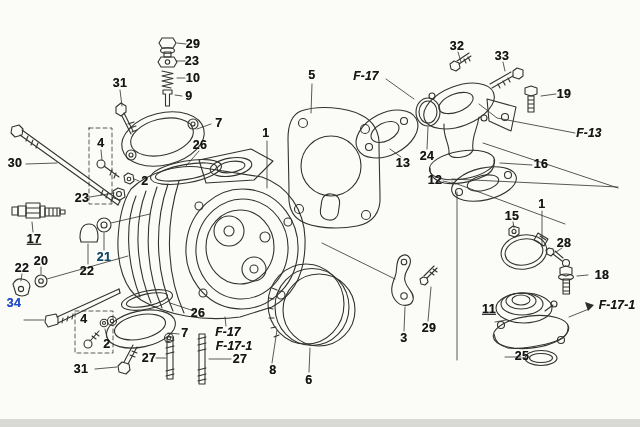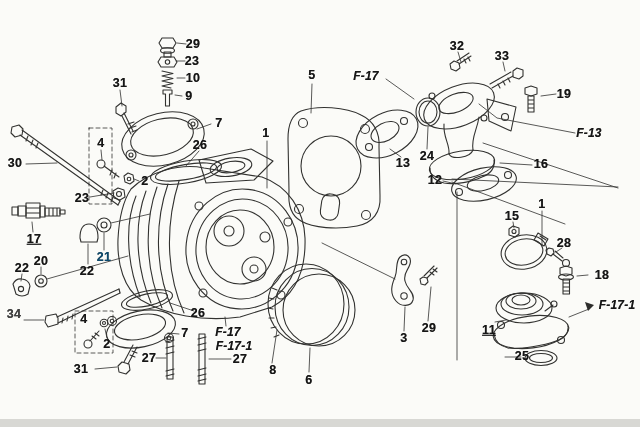--- a/index.html
+++ b/index.html
@@ -344,21 +344,21 @@
       <div class="callout" style="left: 200px; top: 145px; color: rgb(22, 22, 22);">26</div>
       <div class="callout" style="left: 15px; top: 163px; color: rgb(22, 22, 22);">30</div>
       <div class="callout" style="left: 101px; top: 143px; color: rgb(22, 22, 22);">4</div>
       <div class="callout" style="left: 145px; top: 181px; color: rgb(22, 22, 22);">2</div>
       <div class="callout" style="left: 82px; top: 198px; color: rgb(22, 22, 22);">23</div>
       <div class="callout" style="left: 34px; top: 239px; color: rgb(22, 22, 22); text-decoration: underline;">17</div>
       <div class="callout" style="left: 104px; top: 257px; color: #0c4a6e;">21</div>
       <div class="callout" style="left: 87px; top: 271px; color: rgb(22, 22, 22);">22</div>
       <div class="callout" style="left: 41px; top: 261px; color: rgb(22, 22, 22);">20</div>
       <div class="callout" style="left: 22px; top: 268px; color: rgb(22, 22, 22);">22</div>
-      <div class="callout" style="left: 14px; top: 314px; color: #404040;">34</div>
+      <div class="callout" style="left: 14px; top: 303px; color: #1d4ed8;">34</div>
       <div class="callout" style="left: 84px; top: 319px; color: rgb(22, 22, 22);">4</div>
       <div class="callout" style="left: 107px; top: 344px; color: rgb(22, 22, 22);">2</div>
       <div class="callout" style="left: 81px; top: 369px; color: rgb(22, 22, 22);">31</div>
       <div class="callout" style="left: 185px; top: 333px; color: rgb(22, 22, 22);">7</div>
       <div class="callout" style="left: 198px; top: 313px; color: rgb(22, 22, 22);">26</div>
       <div class="callout" style="left: 149px; top: 358px; color: rgb(22, 22, 22);">27</div>
       <div class="callout" style="left: 240px; top: 359px; color: rgb(22, 22, 22);">27</div>
       <div class="callout" style="left: 273px; top: 370px; color: rgb(22, 22, 22);">8</div>
       <div class="callout" style="left: 309px; top: 380px; color: rgb(22, 22, 22);">6</div>
       <div class="callout" style="left: 457px; top: 46px; color: rgb(22, 22, 22);">32</div>
@@ -367,21 +367,21 @@
       <div class="callout" style="left: 403px; top: 163px; color: rgb(22, 22, 22);">13</div>
       <div class="callout" style="left: 427px; top: 156px; color: rgb(22, 22, 22);">24</div>
       <div class="callout" style="left: 541px; top: 164px; color: rgb(22, 22, 22);">16</div>
       <div class="callout" style="left: 435px; top: 180px; color: rgb(22, 22, 22);">12</div>
       <div class="callout" style="left: 542px; top: 204px; color: rgb(22, 22, 22);">1</div>
       <div class="callout" style="left: 512px; top: 216px; color: rgb(22, 22, 22);">15</div>
       <div class="callout" style="left: 564px; top: 243px; color: rgb(22, 22, 22);">28</div>
       <div class="callout" style="left: 602px; top: 275px; color: rgb(22, 22, 22);">18</div>
       <div class="callout" style="left: 404px; top: 338px; color: rgb(22, 22, 22);">3</div>
       <div class="callout" style="left: 429px; top: 328px; color: rgb(22, 22, 22);">29</div>
-      <div class="callout" style="left: 489px; top: 330px; color: rgb(22, 22, 22); text-decoration: underline;">11</div>
+      <div class="callout" style="left: 489px; top: 309px; color: rgb(22, 22, 22); text-decoration: underline;">11</div>
       <div class="callout" style="left: 522px; top: 356px; color: rgb(22, 22, 22);">25</div>
       <div class="callout ref" style="left: 366px; top: 76px; color: rgb(22, 22, 22);">F-17</div>
       <div class="callout ref" style="left: 589px; top: 133px; color: rgb(22, 22, 22);">F-13</div>
       <div class="callout ref" style="left: 228px; top: 332px; color: rgb(22, 22, 22);">F-17</div>
       <div class="callout ref" style="left: 234px; top: 346px; color: rgb(22, 22, 22);">F-17-1</div>
       <div class="callout ref" style="left: 617px; top: 305px; color: rgb(22, 22, 22);">F-17-1</div>
     </div>
 </div>
 
 </body></html>

